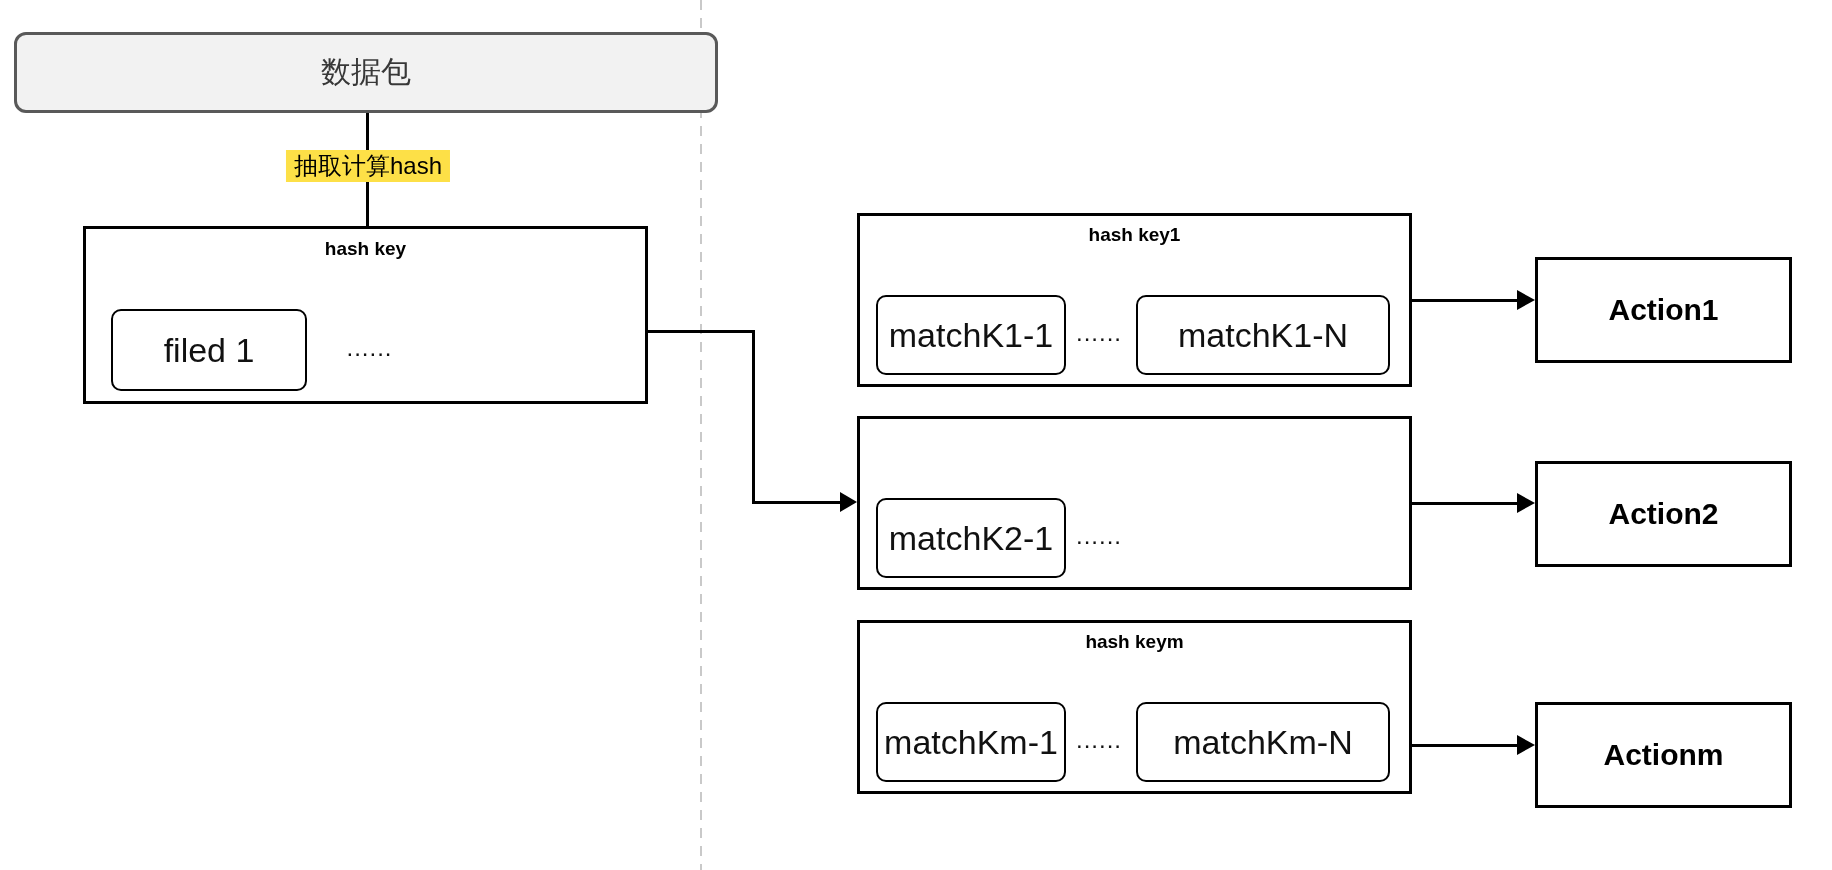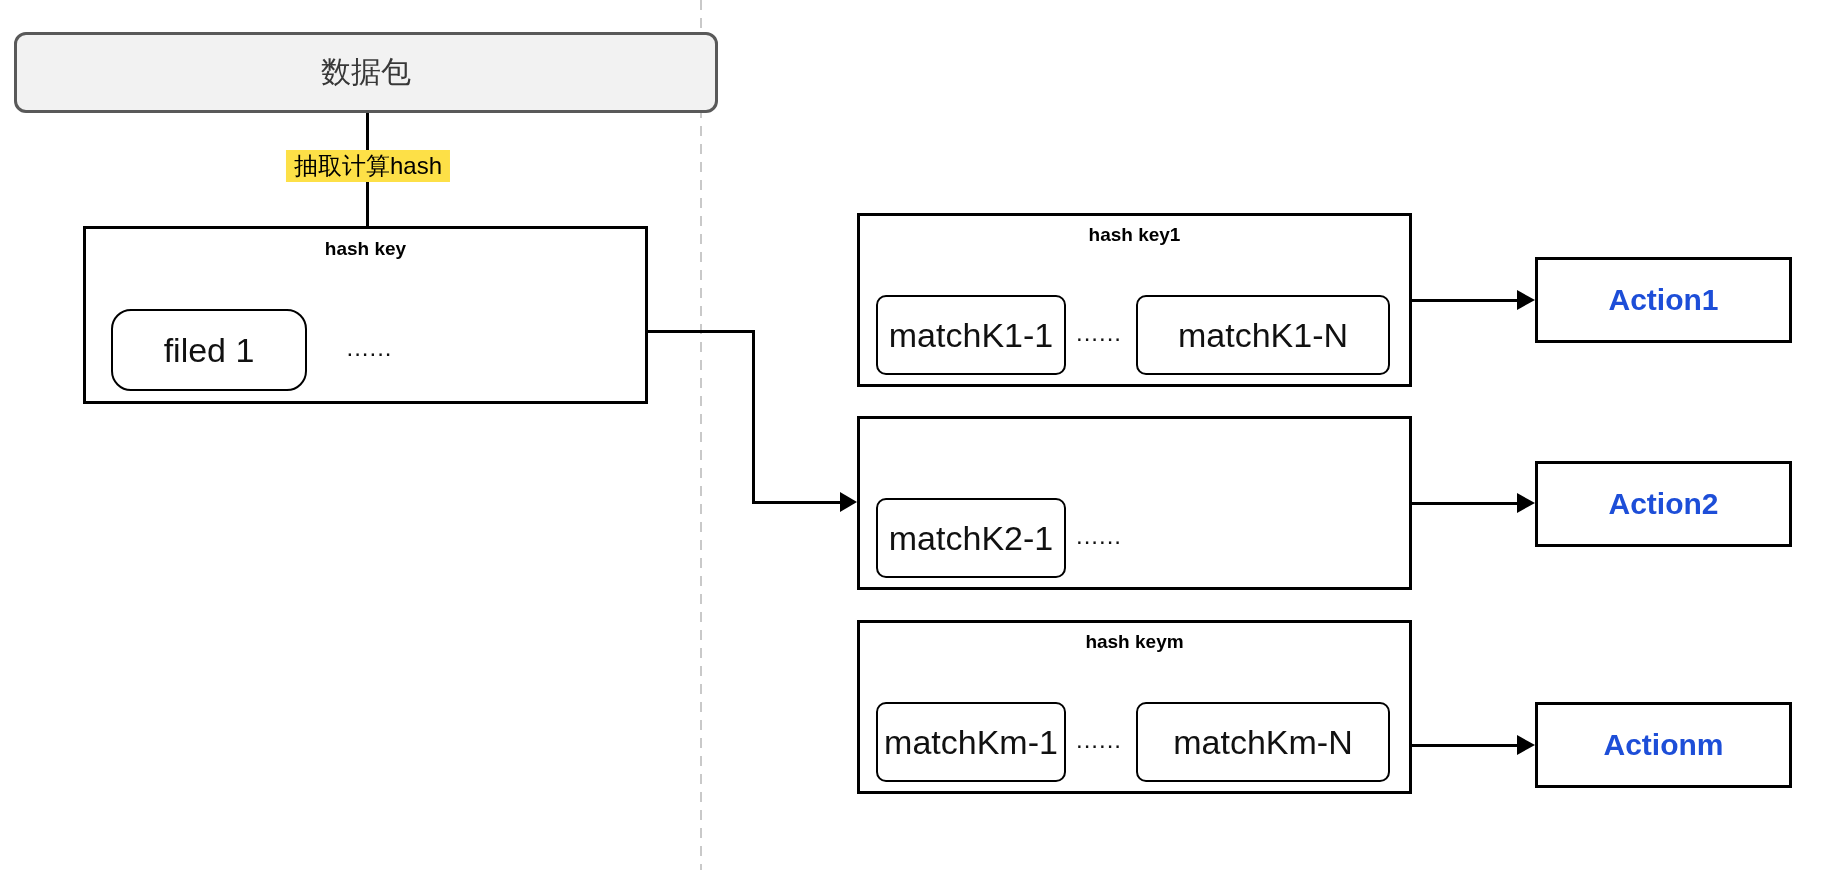--- a/index.html
+++ b/index.html
@@ -59,21 +59,21 @@
     position: absolute;
     border: 2px solid #000; border-radius: 10px; background: #fff;
     display: flex; align-items: center; justify-content: center;
     font-size: 34px; color: #111;
   }
   .dots {
     position: absolute;
     display: flex; align-items: center; justify-content: center;
     font-size: 24px; color: #111; letter-spacing: 1px;
   }
-  #field-1 { left: 25px;  top: 80px; width: 192px; height: 78px; border-radius: 20px; }
+  #field-1 { left: 25px;  top: 80px; width: 192px; height: 78px; }
   #hash-key-dots { left: 217px; top: 80px; width: 133px; height: 78px; }
   #field-n { left: 350px; top: 80px; width: 190px; height: 78px; }
 
   
   .line { background: #000; }
   #conn-a-seg1 { left: 648px; top: 330px; width: 107px; height: 3px; }
   #conn-a-seg2 { left: 752px; top: 330px; width: 3px;  height: 174px; }
   #conn-a-seg3 { left: 752px; top: 501px; width: 88px; height: 3px; }
   #conn-a-head { left: 840px; top: 492px; width: 0; height: 0;
     border-top: 10px solid transparent; border-bottom: 10px solid transparent;
@@ -109,24 +109,24 @@
     border-top: 10px solid transparent; border-bottom: 10px solid transparent;
     border-left: 18px solid #000;
   }
   #conn-b-head { left: 1517px; top: 290px; }
   #conn-c-head { left: 1517px; top: 493px; }
   #conn-d-head { left: 1517px; top: 735px; }
 
   
   .action-box {
     position: absolute; box-sizing: border-box;
-    left: 1535px; width: 257px; height: 86px;
+    left: 1535px; width: 257px; height: 106px;
     border: 3px solid #000; background: #fff;
     display: flex; align-items: center; justify-content: center;
-    font-size: 30px; font-weight: bold; color: #1d4ed8;
+    font-size: 30px; font-weight: bold; color: #000000;
   }
   #action-1 { top: 257px; }
   #action-2 { top: 461px; }
   #action-3 { top: 702px; }
 </style>
 </head>
 <body>
 
 <div id="canvas">
 

